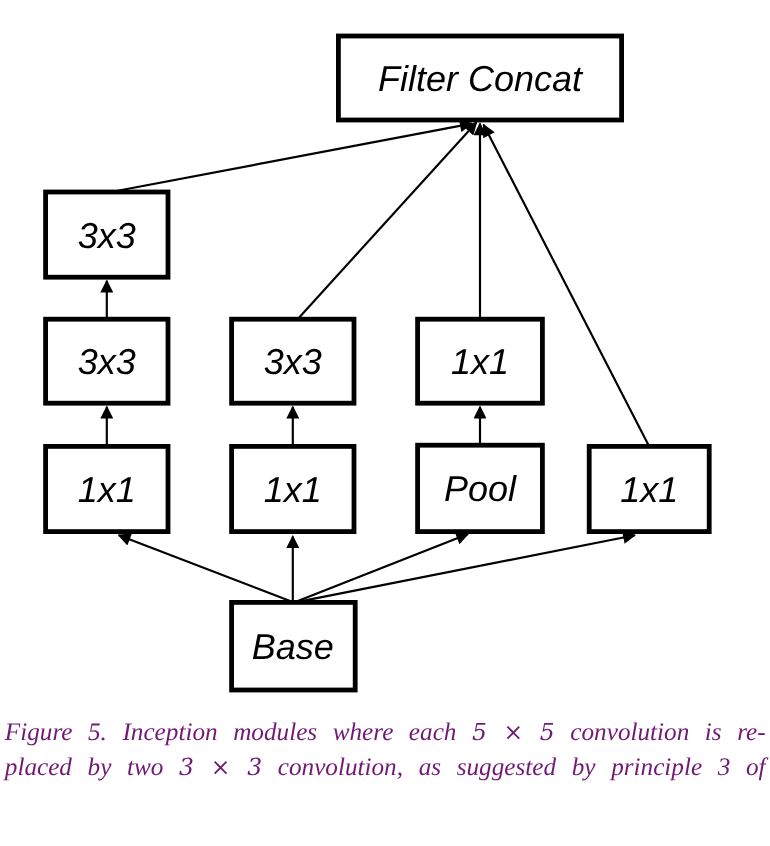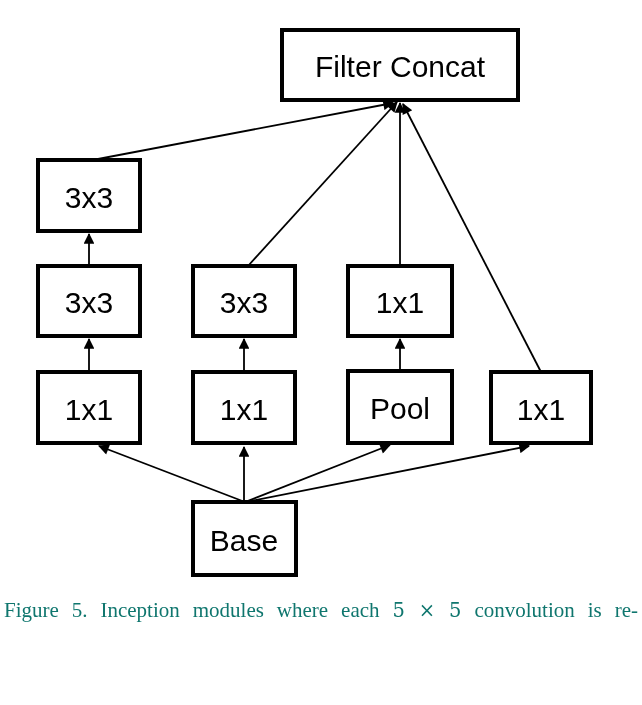--- a/index.html
+++ b/index.html
@@ -8,20 +8,21 @@
     background: #ffffff;
     width: 642px;
     height: 705px;
     overflow: hidden;
   }
   .page {
     position: relative;
     width: 544px;
     height: 705px;
     background: #ffffff;
+    font-style: italic;
   }
   .diagram-wrap {
     position: absolute;
     top: 0;
     left: 0;
     width: 642px;
     height: 592px;
   }
   svg .node-box {
     fill: #ffffff;
@@ -48,21 +49,21 @@
     fill: none;
   }
   .caption {
     position: absolute;
     left: 4px;
     top: 596px;
     width: 634px;
     font-family: "Liberation Serif", serif;
     font-size: 21px;
     line-height: 28px;
-    color: #0f766e;
+    color: #701a75;
   }
   .caption .cap-line {
     display: block;
   }
   .caption .cap-line.justified {
     text-align: justify;
     text-align-last: justify;
   }
   .caption .math {
     font-family: "DejaVu Serif", serif;
@@ -124,15 +125,16 @@
       <rect class="node-box" x="491" y="372" width="100" height="71"></rect>
       <text class="node-label" x="541" y="409">1x1</text>
 
       <rect class="node-box" x="193" y="502" width="103" height="73"></rect>
       <text class="node-label" x="244" y="540">Base</text>
     </svg>
   </div>
 
   <div class="caption">
     <span class="cap-line justified"><span>Figure 5. Inception modules where each </span><span class="math">5 × 5</span><span> convolution is re-</span></span>
+    <span class="cap-line justified"><span>placed by two </span><span class="math">3 × 3</span><span> convolution, as suggested by principle 3 of</span></span>
   </div>
 
 </div>
 
 </body></html>

